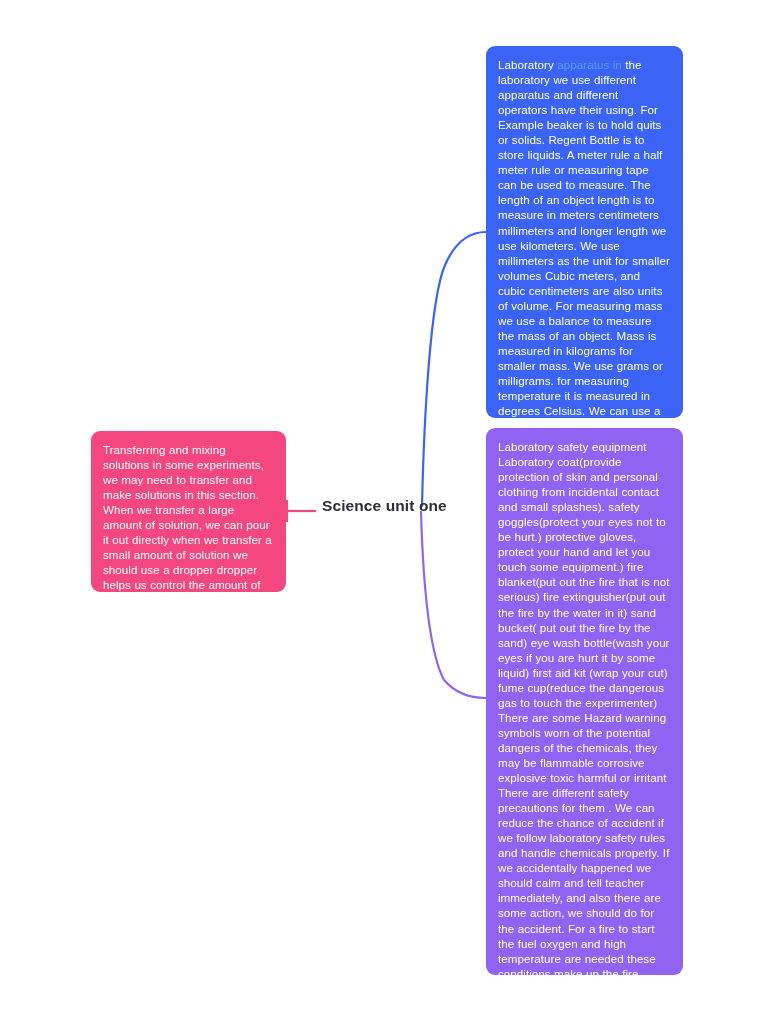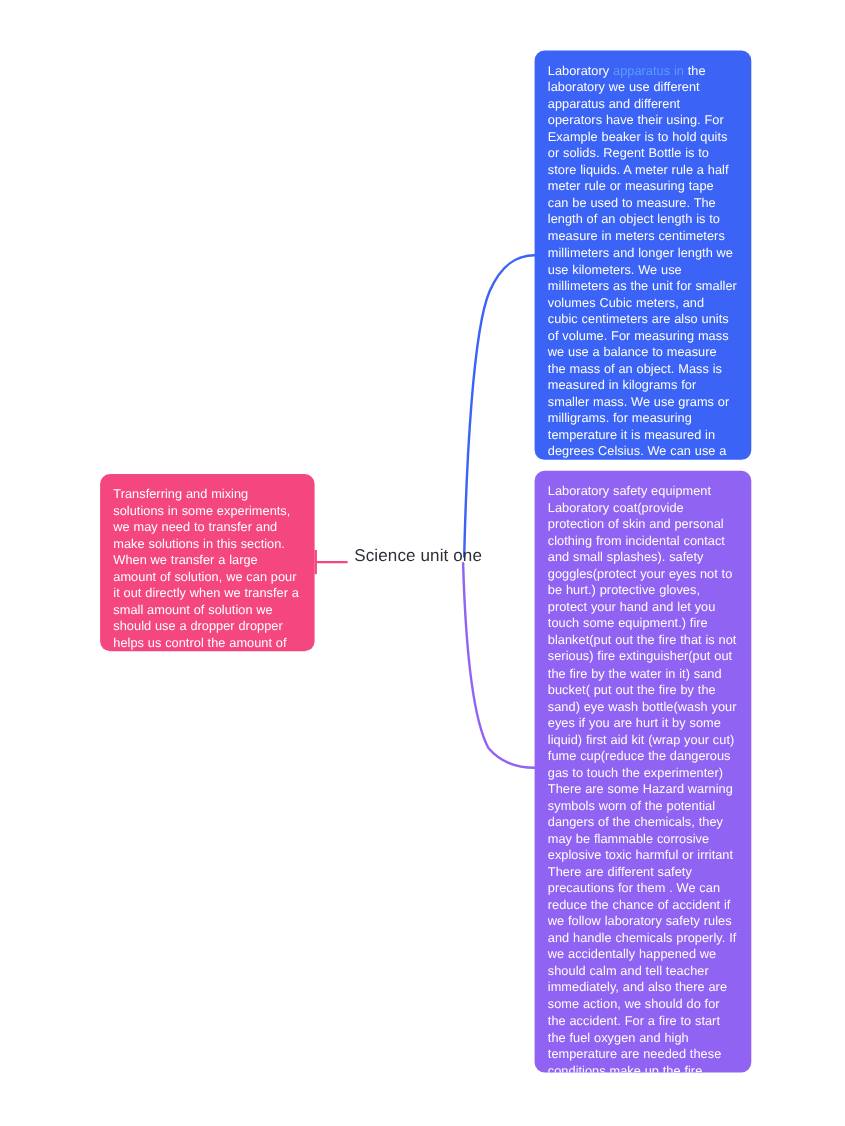--- a/index.html
+++ b/index.html
@@ -32,21 +32,21 @@
     height: 1024px;
     pointer-events: none;
   }
 
   
   .central-node {
     position: absolute;
     left: 322px;
     top: 497px;
     font-size: 15.5px;
-    font-weight: normal;
+    font-weight: bold;
     color: #2b2f36;
     letter-spacing: 0.1px;
     white-space: nowrap;
     line-height: 18px;
   }
 
   
   .branch-box {
     position: absolute;
     border-radius: 9px;

